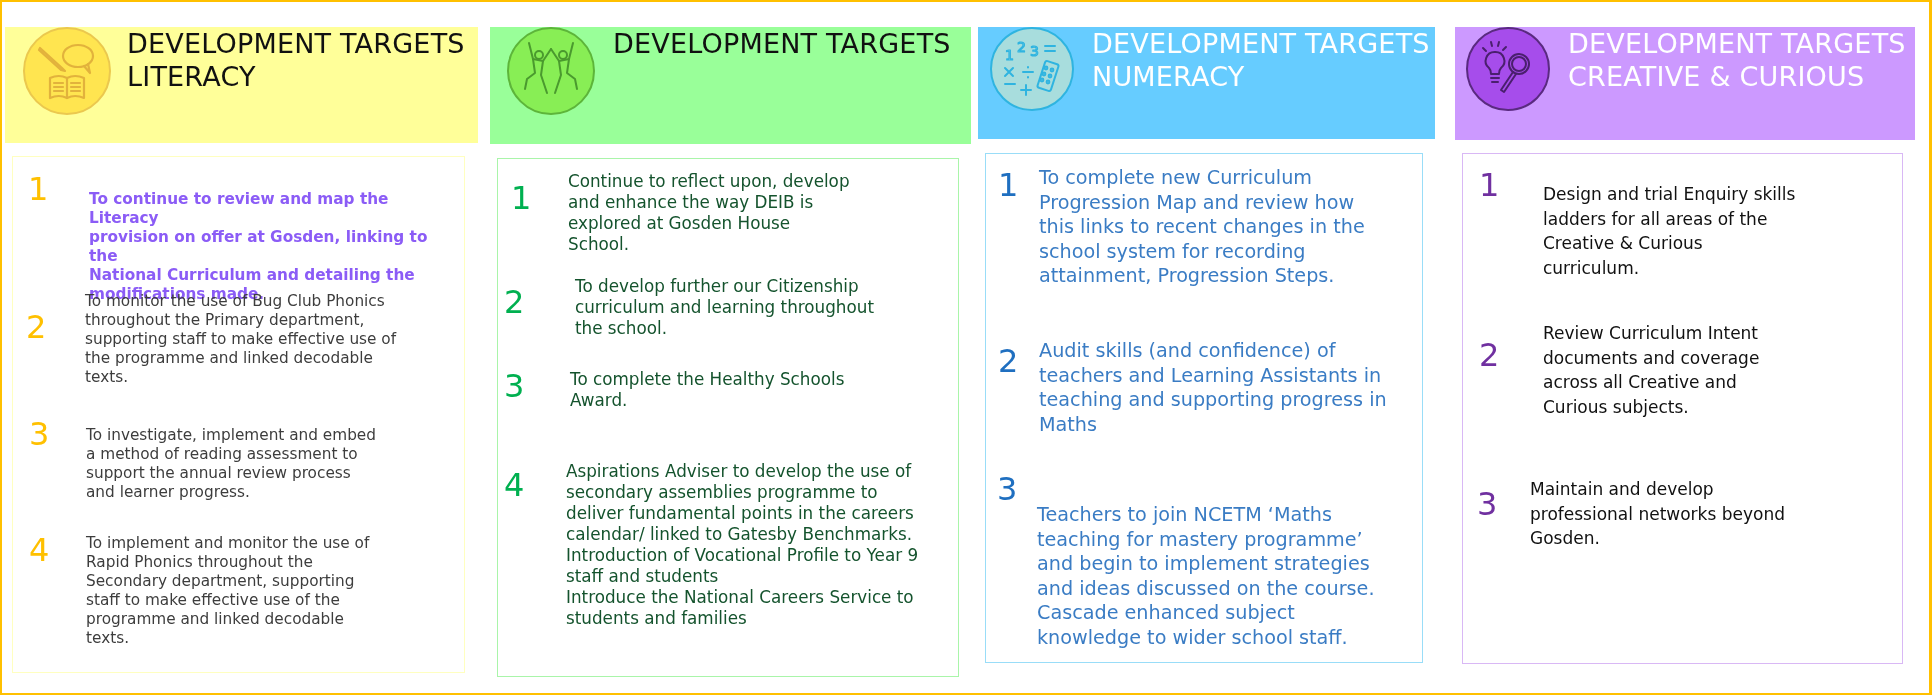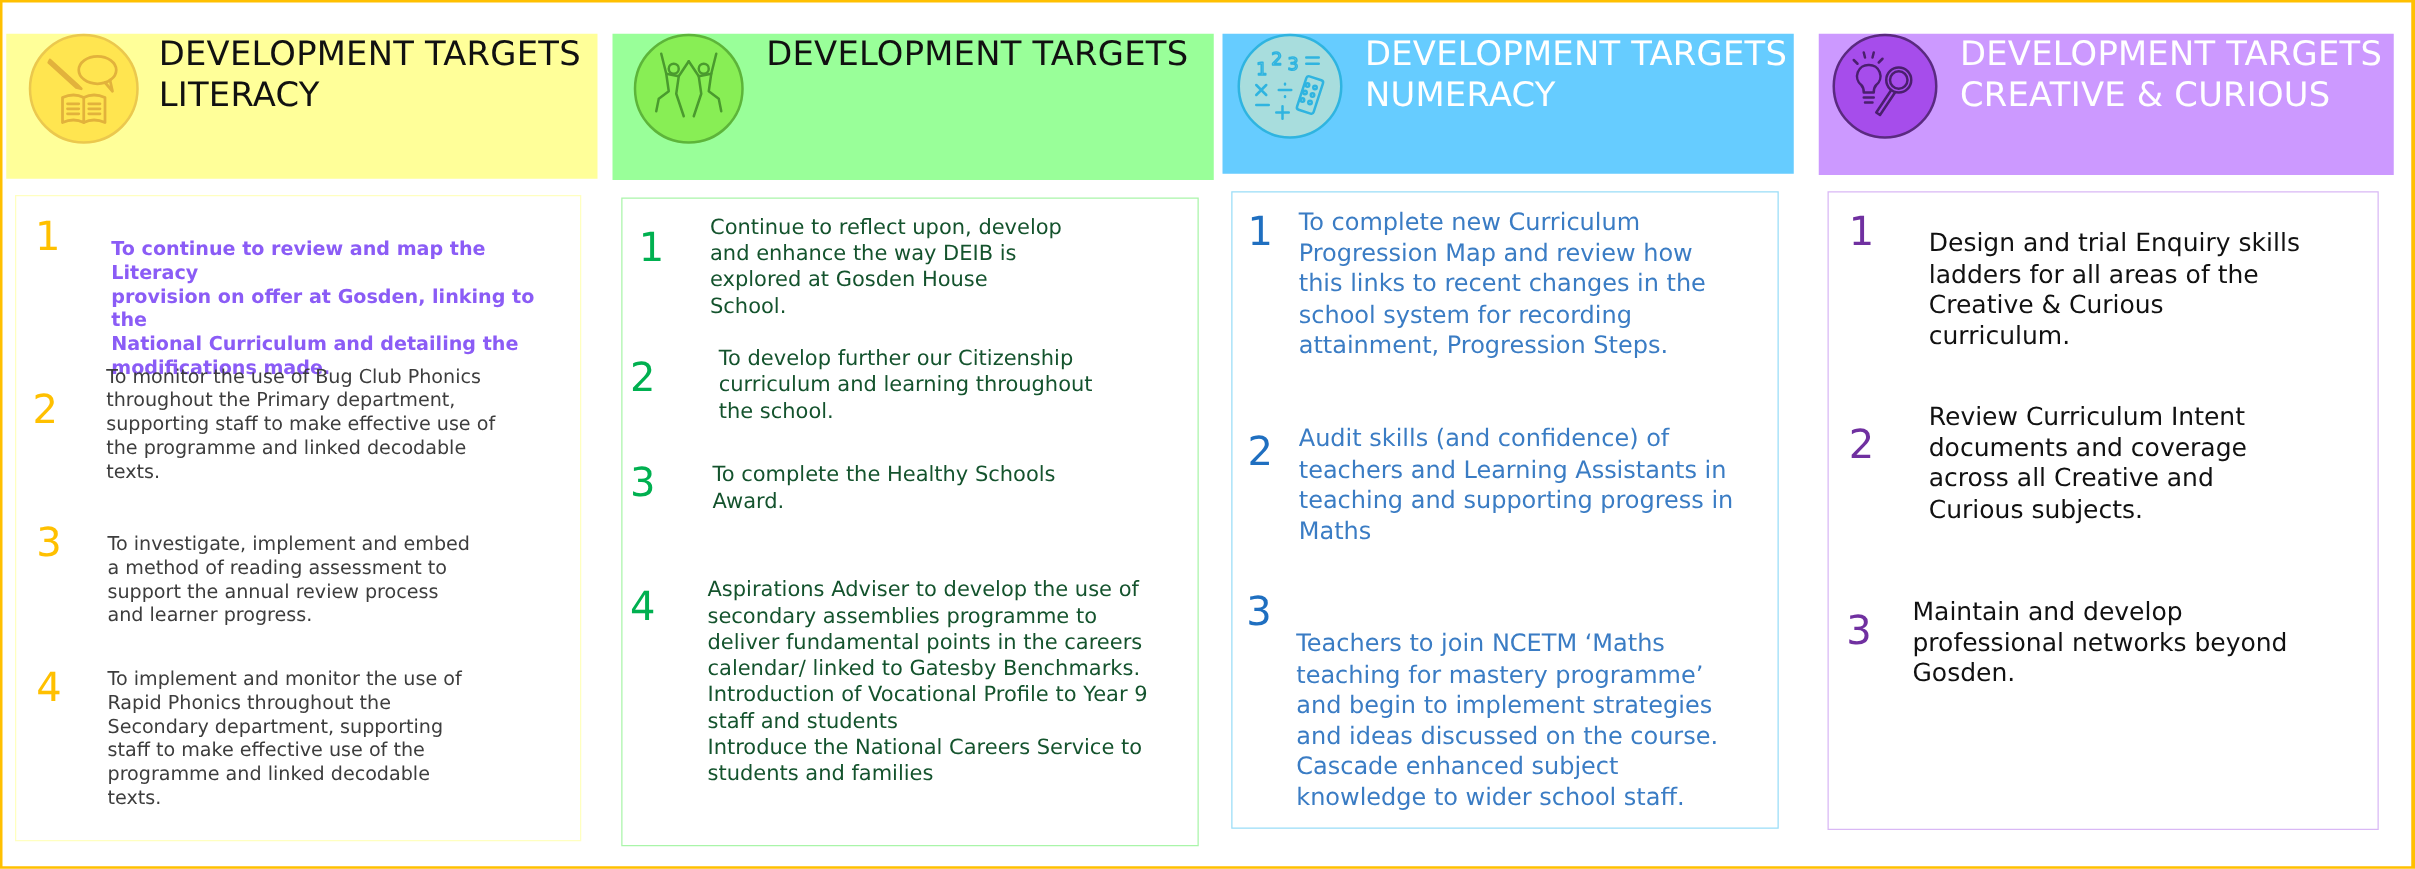--- a/index.html
+++ b/index.html
@@ -48,21 +48,21 @@
   .nu-panel { left: 985px; top: 153px; width: 438px; height: 510px; border: 1px solid #99DDF8; }
   .nu-num { color: #1F6FC0; }
   .nu-text { color: #3A7CC4; font-size: 19.2px; line-height: 24.5px; }
 
   
   .cc-head { left: 1455px; top: 27px; width: 460px; height: 113px; background: #CC99FF; }
   .cc-head .icon-wrap { margin-left: 11px; background: #A64DEB; border: 2px solid #5A2A80; width: 84px; height: 84px; }
   .cc-head .title { margin-left: 18px; color: #ffffff; }
   .cc-panel { left: 1462px; top: 153px; width: 441px; height: 511px; border: 1px solid #D9B8F5; }
   .cc-num { color: #7030A0; }
-  .cc-text { color: #111; font-size: 20px; line-height: 24.5px; }
+  .cc-text { color: #111; font-size: 17px; line-height: 24.5px; }
 </style>
 </head>
 <body>
 
 <div class="frame"></div>
 
 <div class="header lit-head">
   <div class="icon-wrap">
     <svg width="70" height="70" viewBox="0 0 70 70" fill="none" stroke="#E2B23C" stroke-width="2.2" stroke-linecap="round" stroke-linejoin="round">
       <ellipse cx="46" cy="20" rx="15" ry="11"></ellipse>

